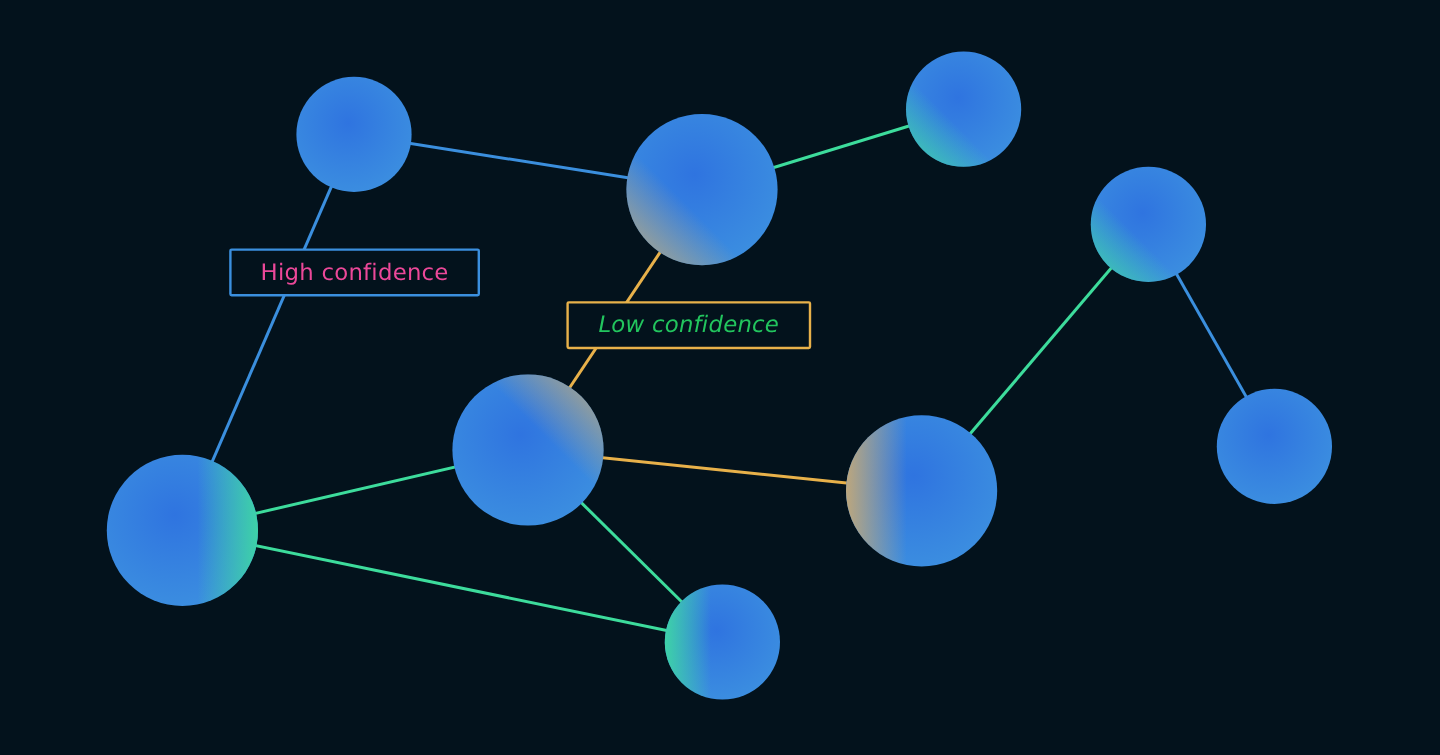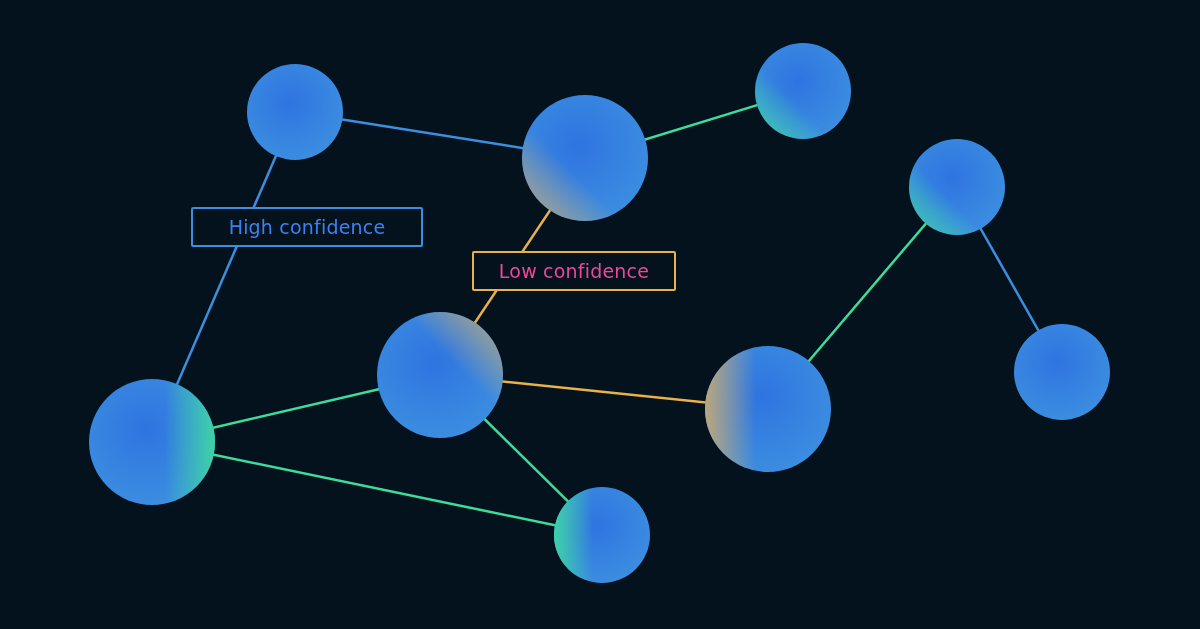--- a/index.html
+++ b/index.html
@@ -127,19 +127,19 @@
         <g>
           <circle cx="152" cy="442" r="63" fill="url(#base-n8)"></circle>
           <circle cx="152" cy="442" r="63" fill="url(#tint-n8)"></circle>
         </g>
         <g>
           <circle cx="602" cy="535" r="48" fill="url(#base-n9)"></circle>
           <circle cx="602" cy="535" r="48" fill="url(#tint-n9)"></circle>
         </g>
       </g>
   </svg>
-  <div class="label-box" id="label-high" style="left: 191px; top: 207px; width: 232px; height: 40px; border-color: rgb(59, 143, 222); color: #3b82f6;">
+  <div class="label-box" id="label-high" style="left: 191px; top: 207px; width: 209px; height: 40px; border-color: rgb(59, 143, 222); color: #ec4899;">
     <span>High confidence</span>
   </div>
-  <div class="label-box" id="label-low" style="left: 472px; top: 251px; width: 204px; height: 40px; border-color: rgb(232, 177, 74); color: #ec4899;">
+  <div class="label-box" id="label-low" style="left: 472px; top: 251px; width: 204px; height: 40px; border-color: rgb(232, 177, 74); color: #22c55e; font-style: italic;">
     <span>Low confidence</span>
   </div>
 </div>
 
 </body></html>

